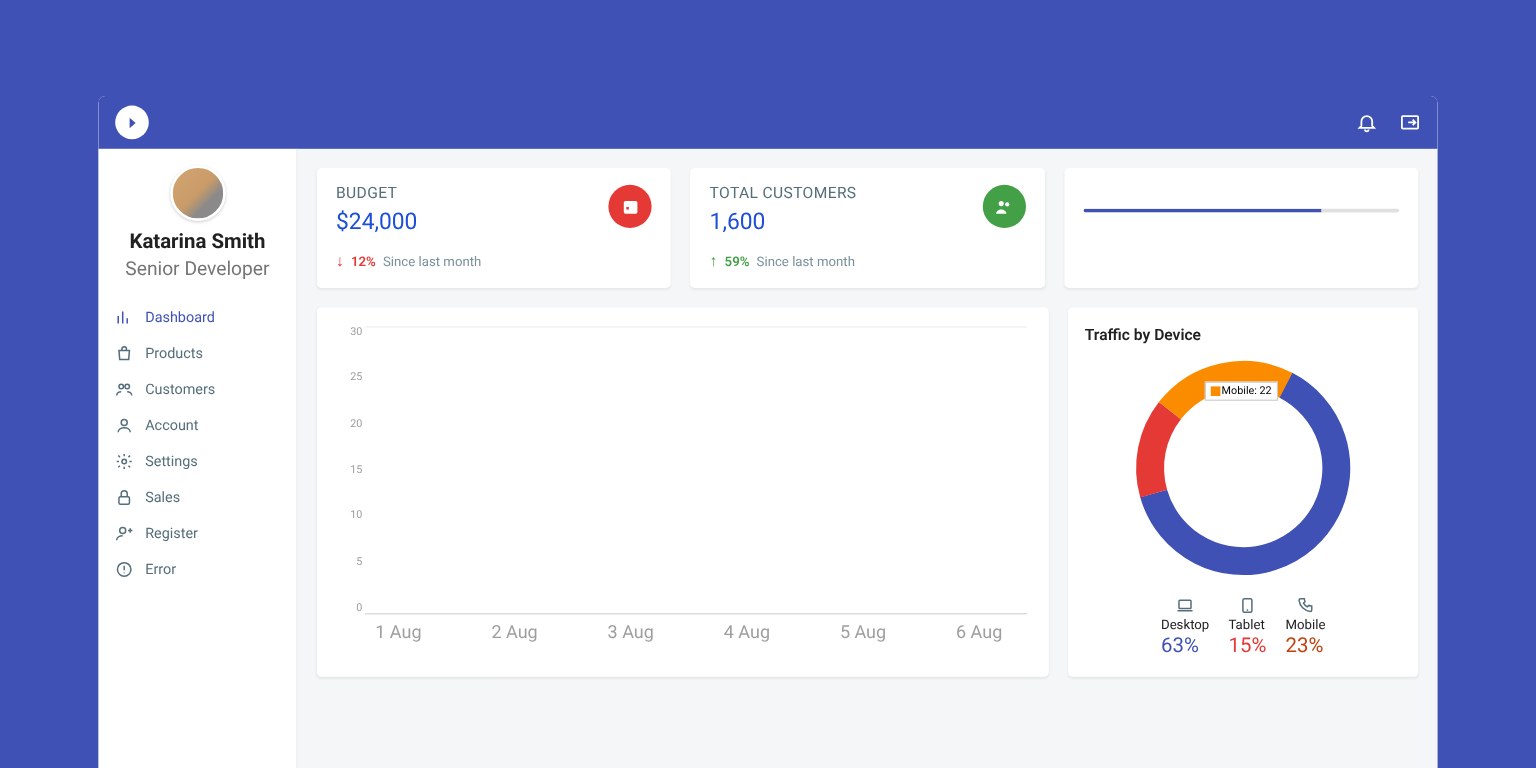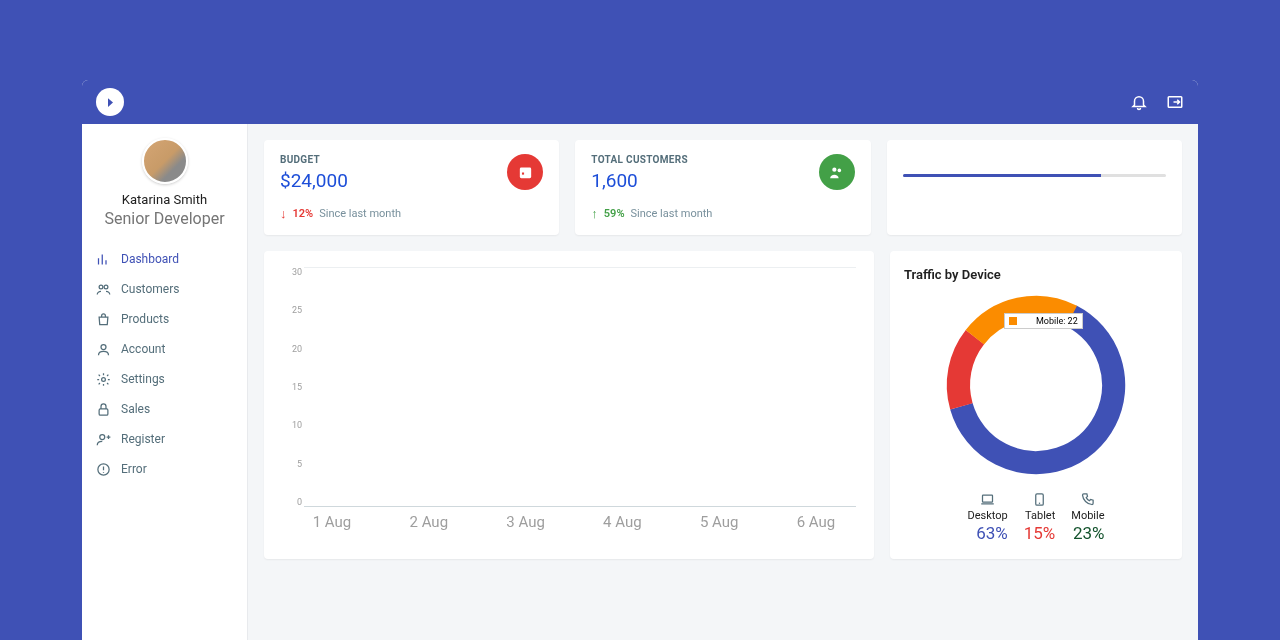--- a/index.html
+++ b/index.html
@@ -5,31 +5,31 @@
 *{margin:0;padding:0;box-sizing:border-box;font-family:-apple-system,BlinkMacSystemFont,"Segoe UI",Roboto,sans-serif}
 body{background:#3f51b5;width:1280px;height:640px;overflow:hidden;padding:80px 82px 0}
 .frame{width:1116px;height:560px;background:#f4f6f8;border-radius:6px 6px 0 0;overflow:hidden;display:flex;flex-direction:column}
 .topbar{height:44px;background:#3f51b5;display:flex;align-items:center;padding:0 14px;justify-content:space-between}
 .logo{width:28px;height:28px;background:#fff;border-radius:50%;display:flex;align-items:center;justify-content:center;color:#3f51b5;font-weight:900;font-size:18px}
 .topbar-icons{display:flex;gap:18px;align-items:center}
 .ticon{width:18px;height:18px;stroke:#fff;fill:none;stroke-width:2}
 .body{flex:1;display:flex;overflow:hidden}
 .sidebar{width:166px;background:#fff;border-right:1px solid #e8eaed;display:flex;flex-direction:column;align-items:center;padding-top:14px}
 .avatar{width:46px;height:46px;border-radius:50%;background:linear-gradient(135deg,#d4a574 0%,#c89b68 50%,#8a8a8a 70%);border:2px solid #fff;box-shadow:0 1px 3px rgba(0,0,0,.2)}
-.uname{font-size:13px;font-weight:400;margin-top:8px;color:#212121}
+.uname{font-size:17px;font-weight:700;margin-top:8px;color:#212121}
 .urole{font-size:16px;color:#757575;margin-top:2px;margin-bottom:12px}
 .nav{width:100%;padding:4px 10px 0}
 .nav-item{display:flex;align-items:center;height:30px;font-size:12px;color:#546e7a;cursor:pointer;padding-left:4px;gap:10px}
 .nav-item.active{color:#3f51b5}
 .nicon{width:15px;height:15px;stroke:currentColor;fill:none;stroke-width:2;flex-shrink:0}
 .main{flex:1;padding:16px;overflow:hidden}
 .cards{display:flex;gap:16px;margin-bottom:16px}
 .card{flex:1;background:#fff;border-radius:4px;padding:14px 16px;box-shadow:0 1px 2px rgba(0,0,0,.06)}
 .card-top{display:flex;justify-content:space-between}
-.card-label{font-size:10px;color:#546e7a;font-weight:700;letter-spacing:.3px;margin-bottom:4px}
+.card-label{font-size:13px;color:#546e7a;font-weight:400;letter-spacing:.3px;margin-bottom:4px}
 .card-value{font-size:19px;font-weight:400;color:#1d4ed8}
 .card-icon{width:36px;height:36px;border-radius:50%;display:flex;align-items:center;justify-content:center;flex-shrink:0}
 .card-icon svg{width:17px;height:17px;fill:#fff}
 .red{background:#e53935}.green{background:#43a047}.orange{background:#fb8c00}.blue{background:#3f51b5}
 .card-delta{display:flex;align-items:center;gap:6px;margin-top:14px;font-size:11px}
 .delta-down{color:#e53935;font-weight:600}
 .delta-up{color:#43a047;font-weight:600}
 .delta-since{color:#78909c}
 .arrow{font-size:13px}
 .progress-bar{width:100%;height:3px;background:#e0e0e0;border-radius:2px;margin-top:20px;overflow:hidden}
@@ -47,28 +47,28 @@
 .plot{position:absolute;left:22px;right:0;top:0;bottom:20px;border-top:1px solid #eceff1;border-bottom:1px solid #cfd8dc}
 .bars{display:flex;height:100%;align-items:flex-end;justify-content:space-around;padding:0 8px}
 .bgroup{display:flex;gap:4px;align-items:flex-end;width:40px;justify-content:center}
 .bar{width:8px;border-radius:1px}
 .b1{background:#3f51b5}
 .b2{background:#d6d8db}
 .xaxis{position:absolute;left:22px;right:12px;bottom:0;height:18px;display:flex;justify-content:space-between;font-size:15px;color:#9e9e9e;padding:4px 8px 0}
 .xaxis span{width:40px;text-align:center}
 .donut-wrap{position:relative;display:flex;justify-content:center;margin-top:6px}
 .donut{width:194px;height:194px}
-.tooltip{position:absolute;left:100px;top:25px;background:#fff;border:1px solid #ccc;font-size:9px;padding:2px 4px;display:flex;align-items:center;gap:19px}
+.tooltip{position:absolute;left:100px;top:25px;background:#fff;border:1px solid #ccc;font-size:9px;padding:2px 4px;display:flex;align-items:center;gap:1px}
 .tooltip-sw{width:8px;height:8px;background:#fb8c00}
 .legend{display:flex;justify-content:center;gap:16px;margin-top:10px}
-.legend-item{text-align:right}
+.legend-item{text-align:left}
 .legend-icon{width:15px;height:15px;stroke:#546e7a;fill:none;stroke-width:2;margin:0 auto 2px;display:block}
 .legend-name{font-size:11px;color:#212121;margin-bottom:1px}
 .legend-val{font-size:17px;font-weight:400}
-.lv-blue{color:#3f51b5}.lv-red{color:#e53935}.lv-orange{color:#14532d}
+.lv-blue{color:#3f51b5}.lv-red{color:#e53935}.lv-orange{color:#c2410c}
 </style>
 </head>
 <body>
 
 <div class="frame">
   <div class="topbar">
     <div class="logo">
       <svg viewBox="0 0 24 24" width="15" height="15" fill="#3f51b5">
           <path d="M8 5l8 7-8 7z"></path>
         </svg>
@@ -90,31 +90,31 @@
       <div class="urole">Senior Developer</div>
       <div class="nav">
           <div class="nav-item active">
             <svg class="nicon" viewBox="0 0 24 24">
               <path d="M4 20V10M10 20V4M16 20V13"></path>
             </svg>
             <span>Dashboard</span>
           </div>
           <div class="nav-item">
             <svg class="nicon" viewBox="0 0 24 24">
+              <path d="M5 8h14l-1 12H6zM9 8V6a3 3 0 016 0v2"></path>
+            </svg>
+            <span>Products</span>
+          </div>
+          <div class="nav-item">
+            <svg class="nicon" viewBox="0 0 24 24">
               <circle cx="8" cy="8" r="3"></circle>
               <circle cx="16" cy="8" r="3"></circle>
               <path d="M2 20c0-3 3-5 6-5M22 20c0-3-3-5-6-5"></path>
             </svg>
             <span>Customers</span>
-          </div>
-          <div class="nav-item">
-            <svg class="nicon" viewBox="0 0 24 24">
-              <path d="M5 8h14l-1 12H6zM9 8V6a3 3 0 016 0v2"></path>
-            </svg>
-            <span>Products</span>
           </div>
           <div class="nav-item">
             <svg class="nicon" viewBox="0 0 24 24">
               <circle cx="12" cy="8" r="4"></circle>
               <path d="M4 21c0-4 4-6 8-6s8 2 8 6"></path>
             </svg>
             <span>Account</span>
           </div>
           <div class="nav-item">
             <svg class="nicon" viewBox="0 0 24 24">

